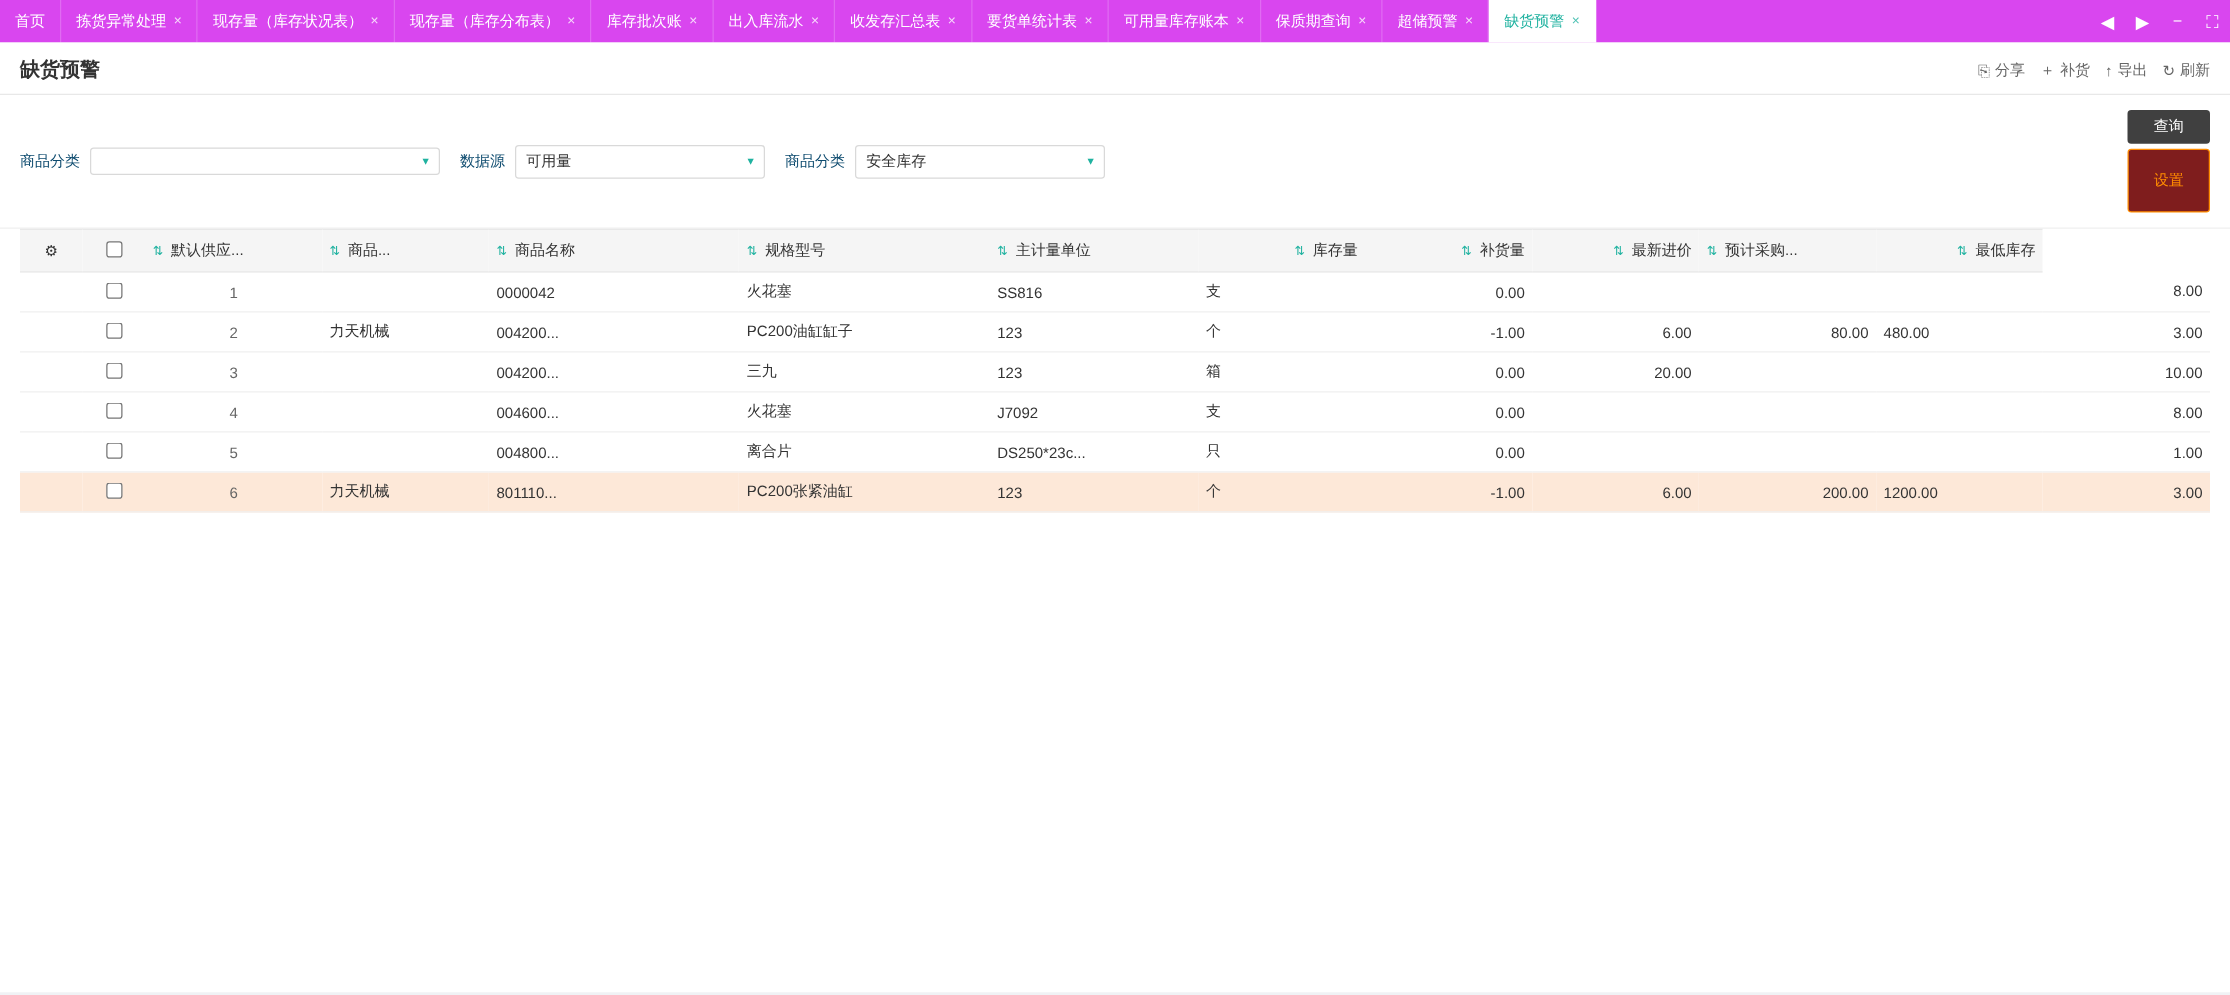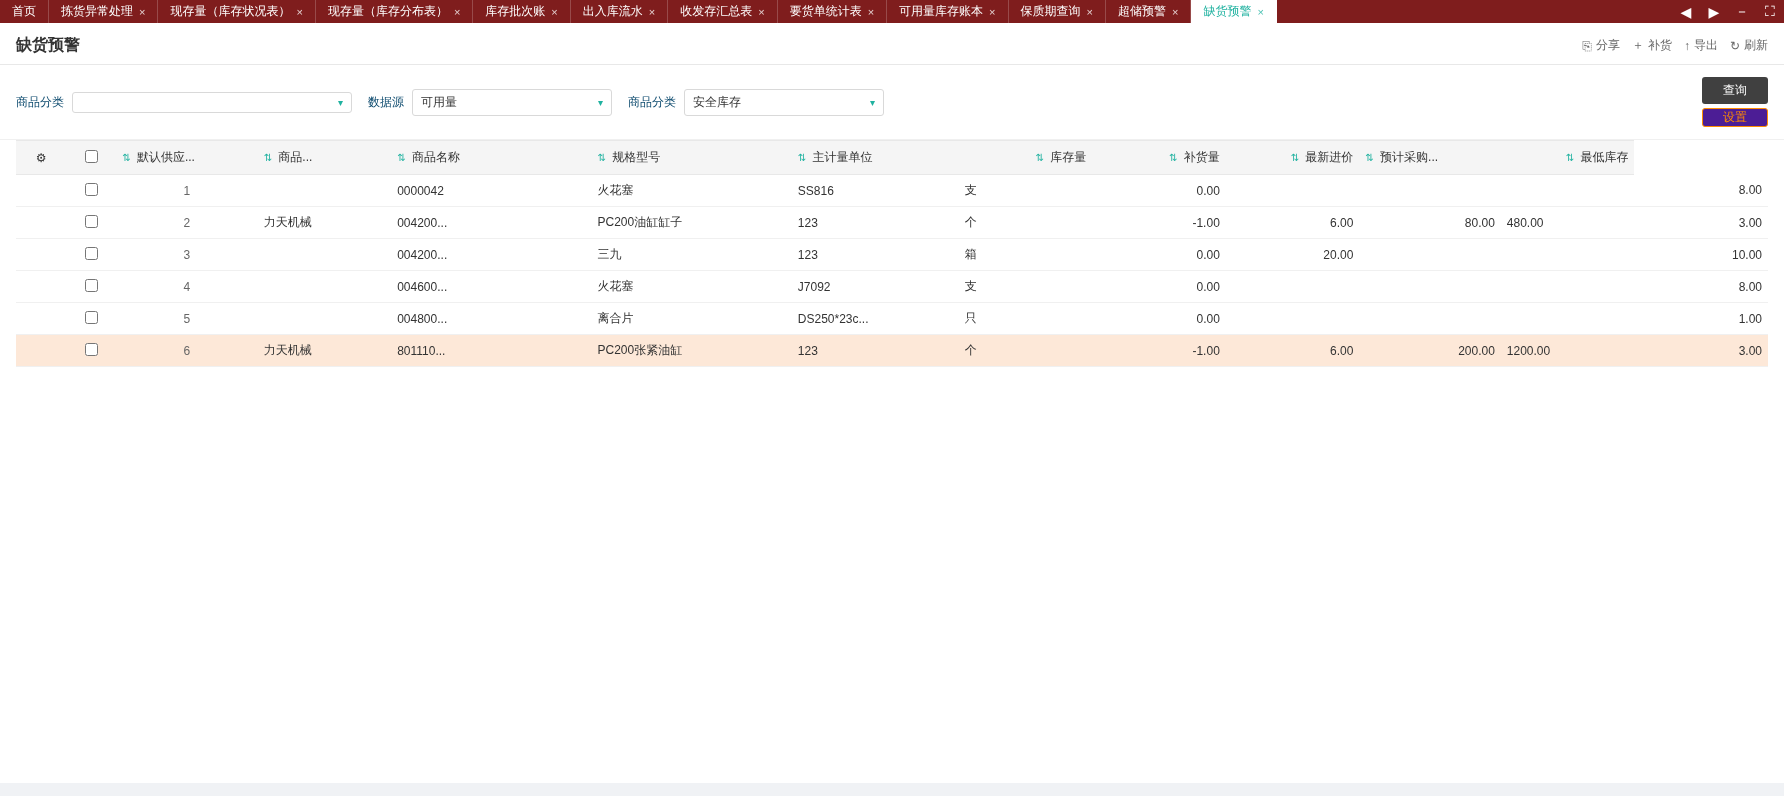--- a/index.html
+++ b/index.html
@@ -2,22 +2,22 @@
 <html><head>
   <meta charset="utf-8">
   <style>
     * { box-sizing: border-box; margin: 0; padding: 0; }
     body { font-family: 'Microsoft YaHei', Arial, sans-serif; font-size: 12px; background: #f0f2f5; color: #333; }
 
     
     .tab-bar {
       display: flex;
       align-items: center;
-      background: #7f1d1d;
-      height: 23px;
+      background: #d946ef;
+      height: 34px;
       overflow: hidden;
     }
     .tab-item {
       display: flex;
       align-items: center;
       padding: 0 12px;
       height: 36px;
       color: #fff;
       cursor: pointer;
       white-space: nowrap;
@@ -126,25 +126,25 @@
     .btn-query {
       background: #404040;
       color: #fff;
       border: none;
       border-radius: 3px;
       padding: 5px 20px;
       cursor: pointer;
       font-size: 12px;
     }
     .btn-setting {
-      background: #4c1d95;
+      background: #7f1d1d;
       color: #ff8c00;
       border: 1px solid #ff8c00;
       border-radius: 3px;
-      padding: 0 20px;
+      padding: 16px 20px;
       cursor: pointer;
       font-size: 12px;
     }
 
     
     .table-container {
       padding: 0 16px;
     }
     table {
       width: 100%;

